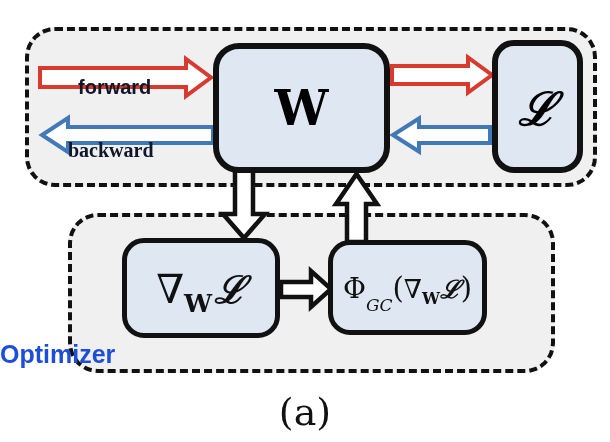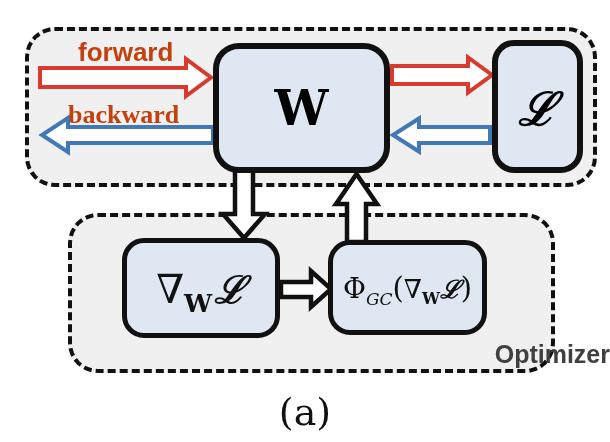--- a/index.html
+++ b/index.html
@@ -35,34 +35,35 @@
   #l-box   { left: 492px; top: 40px;  width: 91px;  height: 133px; border-radius: 22px; }
   #grad-box{ left: 122px; top: 238px; width: 158px; height: 100px; border-width: 5px; border-radius: 22px; }
   #gc-box  { left: 328px; top: 240px; width: 159px; height: 95px;  border-width: 5px; border-radius: 22px; }
   .serif-bold { font-family: "DejaVu Serif", "Liberation Serif", serif; font-weight: bold; }
   .math { font-family: "DejaVu Serif", "Liberation Serif", serif; }
   #w-box .sym { font-size: 48px; }
   #l-box .sym { font-size: 46px; font-style: italic; font-weight: bold; }
   .flow-label {
     position: absolute;
     font-weight: bold;
-    font-size: 26px;
-    color: #c2410c;
+    font-size: 20px;
+    color: #0f172a;
     z-index: 2;
     white-space: nowrap;
+    margin-top: 39px;
   }
   #forward-label  { left: 78px;  top: 37px; }
   #backward-label { left: 68px;  top: 100px; font-family: Liberation Serif, serif; }
   #optimizer-label {
     position: absolute;
     left: 0; top: 340px; width: 610px;
-    text-align: right;
+    text-align: left;
     font-weight: bold;
     font-size: 25px;
-    color: #404040;
+    color: #1d4ed8;
     z-index: 3;
   }
   #caption {
     position: absolute;
     left: 0; top: 390px; width: 610px;
     text-align: center;
     font-family: "DejaVu Serif", "Liberation Serif", serif;
     font-size: 38px;
     color: #111111;
     z-index: 1;
@@ -71,21 +72,21 @@
   .arrow { fill: #ffffff; stroke-linejoin: miter; }
   .arrow.red   { stroke: var(--color-red, #d93a2e);  stroke-width: 4; }
   .arrow.blue  { stroke: var(--color-blue, #4079b5); stroke-width: 4; }
   .arrow.black { stroke: var(--color-border, #111111); stroke-width: 4.5; }
   
   .mexpr { display: inline-flex; align-items: baseline; color: #111111; }
   #grad-box .nabla   { font-size: 40px; }
   #grad-box .subw    { font-size: 25px; font-weight: bold; position: relative; top: 9px; }
   #grad-box .scriptl { font-size: 38px; font-style: italic; font-weight: bold; margin-left: 2px; }
   #gc-box .phi     { font-size: 28px; }
-  #gc-box .subgc   { font-size: 17px; font-style: italic; position: relative; top: 7px; }
+  #gc-box .subgc   { font-size: 17px; font-style: italic; position: relative; top: 13px; }
   #gc-box .paren   { font-size: 29px; }
   #gc-box .nabla   { font-size: 26px; }
   #gc-box .subw    { font-size: 16px; font-weight: bold; position: relative; top: 6px; }
   #gc-box .scriptl { font-size: 25px; font-style: italic; font-weight: bold; }
 </style>
 </head>
 <body>
 
 <div id="canvas">
 

